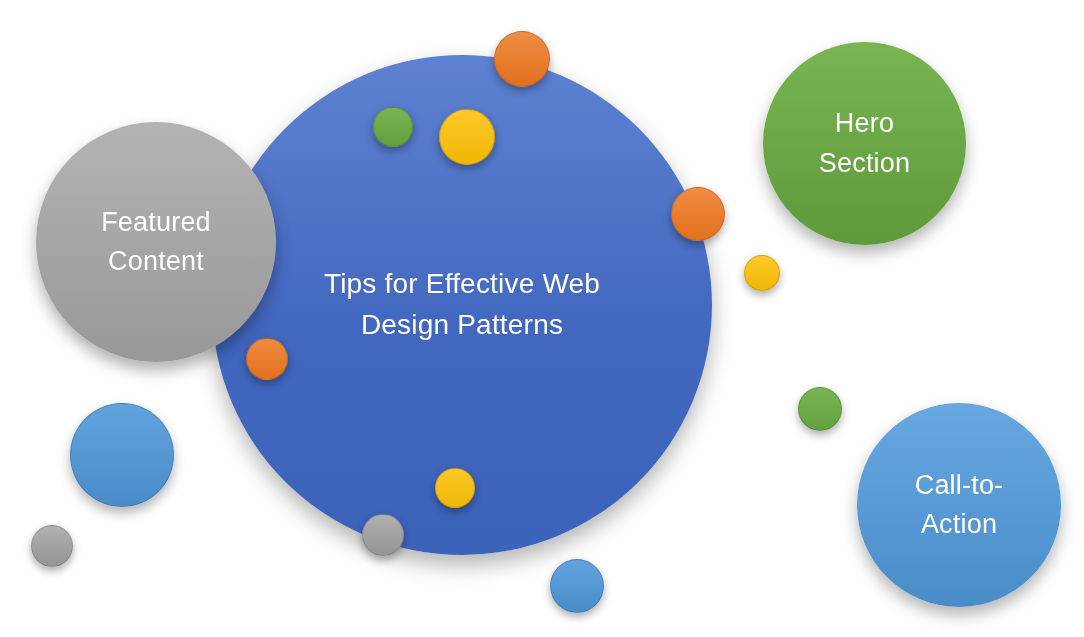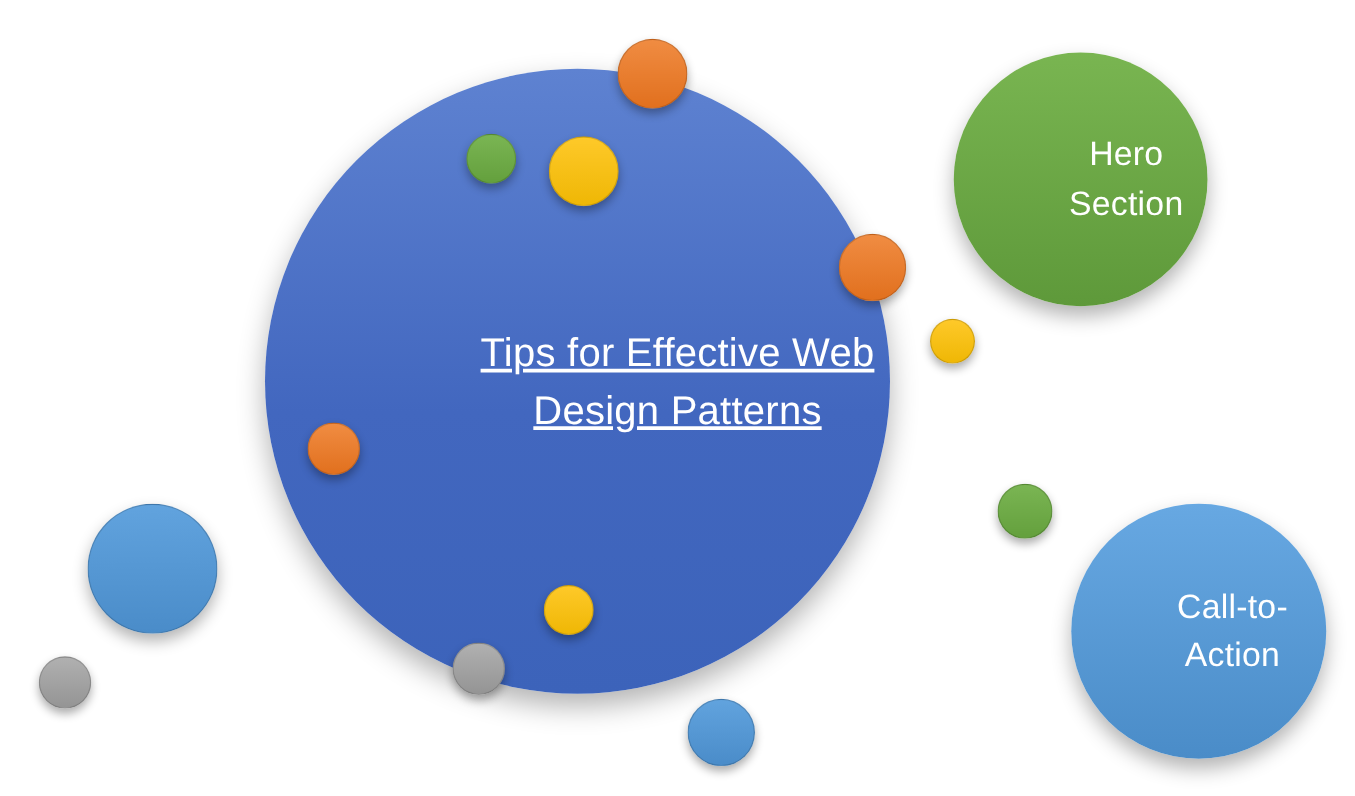--- a/index.html
+++ b/index.html
@@ -1,32 +1,32 @@
 <!DOCTYPE html>
 <html><head>
 <meta charset="utf-8">
 <style>
   html,body{margin:0;padding:0;background:#ffffff;}
   .stage{
     position:relative;width:1084px;height:637px;background:#ffffff;
     overflow:hidden;font-family:"Liberation Sans",sans-serif;
   }
-  .circle{position:absolute;border-radius:50%;display:flex;align-items:center;justify-content:flex-end;}
+  .circle{position:absolute;border-radius:50%;display:flex;align-items:center;justify-content:center;}
   .bubble-label{
     display:block;text-align:center;color:#ffffff;line-height:1.45;
     font-weight:400;letter-spacing:0.2px;
   }
 
   
   .c-main{
     left:212px;top:55px;width:500px;height:500px;
     background:linear-gradient(180deg,#5e82d1 0%,#4267bf 55%,#3c63ba 100%);
     box-shadow:0 10px 22px rgba(0,0,0,.30);
   }
-  .c-main .bubble-label{width:340px;font-size:32px;text-decoration:underline;}
+  .c-main .bubble-label{width:340px;font-size:28px;}
   .c-featured{
     left:36px;top:122px;width:240px;height:240px;
     background:linear-gradient(180deg,#b3b3b3 0%,#989898 100%);
     box-shadow:0 8px 16px rgba(0,0,0,.32);
   }
   .c-featured .bubble-label{width:180px;font-size:27px;}
   .c-hero{
     left:763px;top:42px;width:203px;height:203px;
     background:linear-gradient(180deg,#79b551 0%,#5e993a 100%);
     box-shadow:0 8px 16px rgba(0,0,0,.30);
@@ -62,20 +62,23 @@
 </style>
 </head>
 <body>
 
 <div class="stage">
 
   <div class="circle c-main">
     <span class="bubble-label">Tips for Effective Web Design Patterns</span>
   </div>
 
+  <div class="circle c-featured">
+    <span class="bubble-label">Featured Content</span>
+  </div>
 
   <div class="circle c-hero">
     <span class="bubble-label">Hero Section</span>
   </div>
 
   <div class="circle c-cta">
     <span class="bubble-label">Call-to-Action</span>
   </div>
 
   <div class="dot col-orange d1"></div>

